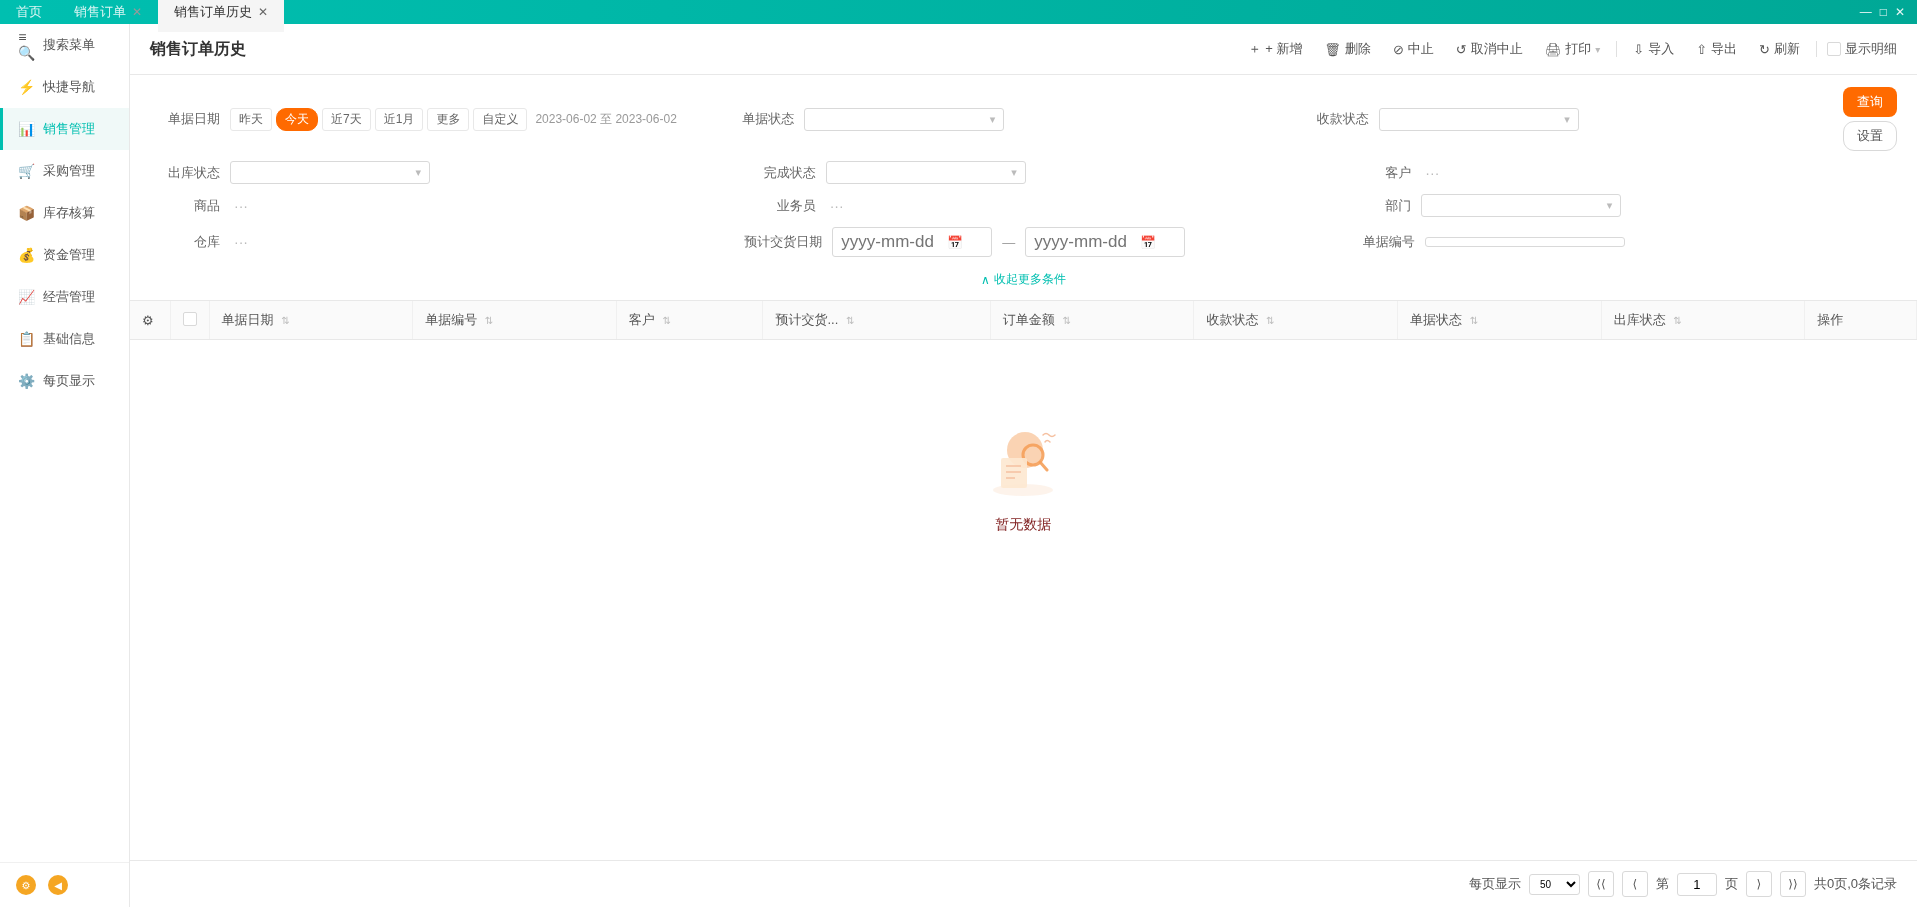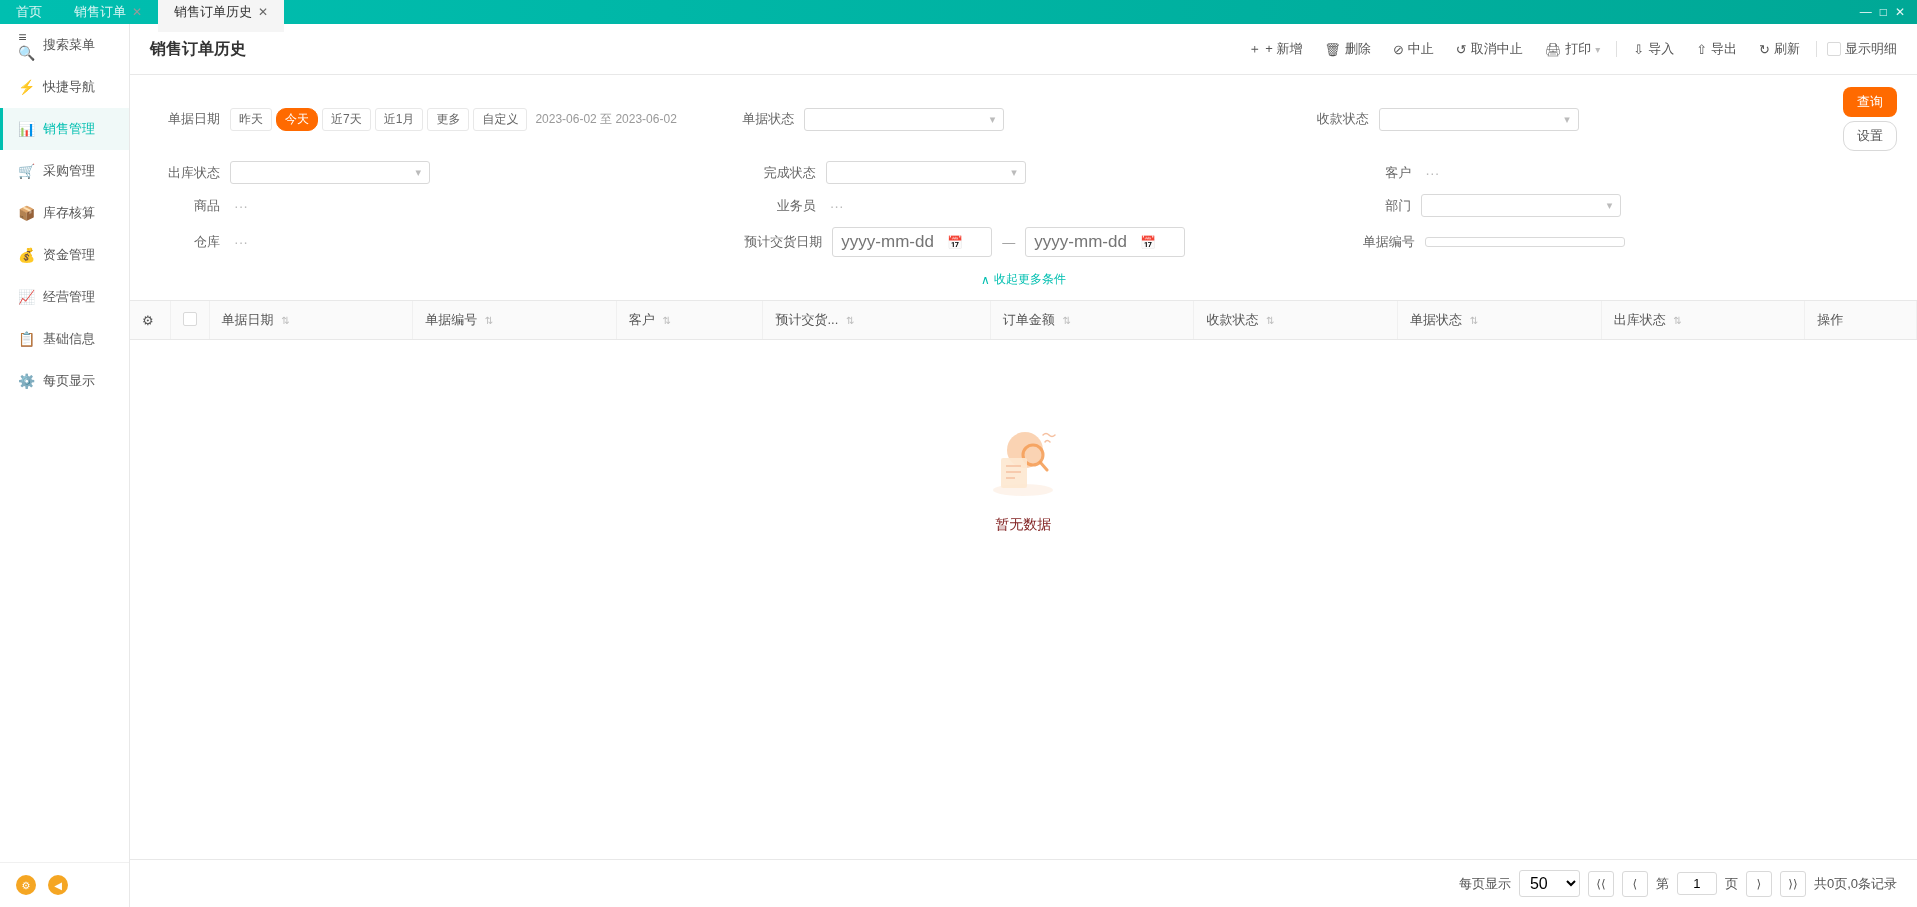--- a/index.html
+++ b/index.html
@@ -349,21 +349,21 @@
       justify-content: flex-end;
       gap: 8px;
       flex-shrink: 0;
       font-size: 13px;
       color: #555;
     }
     .page-size-select {
       border: 1px solid #d9d9d9;
       border-radius: 3px;
       padding: 3px 6px;
-      font-size: 16px;
+      font-size: 10px;
       background: #fff;
     }
     .page-nav-btn {
       width: 26px;
       height: 26px;
       border: 1px solid #d9d9d9;
       border-radius: 3px;
       background: #fff;
       cursor: pointer;
       display: flex;

